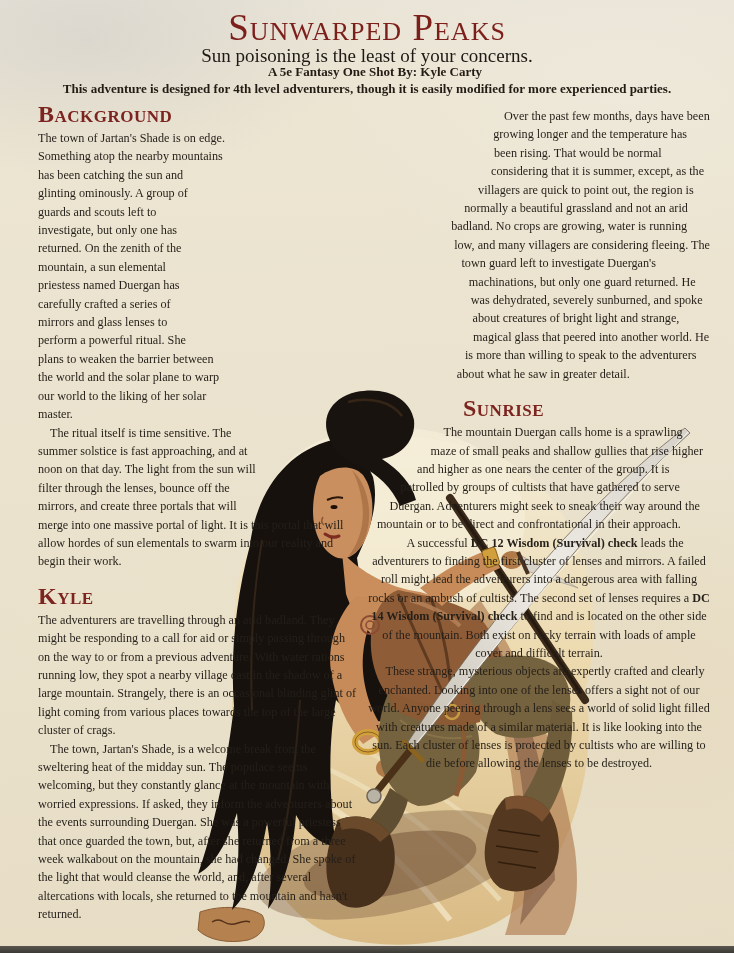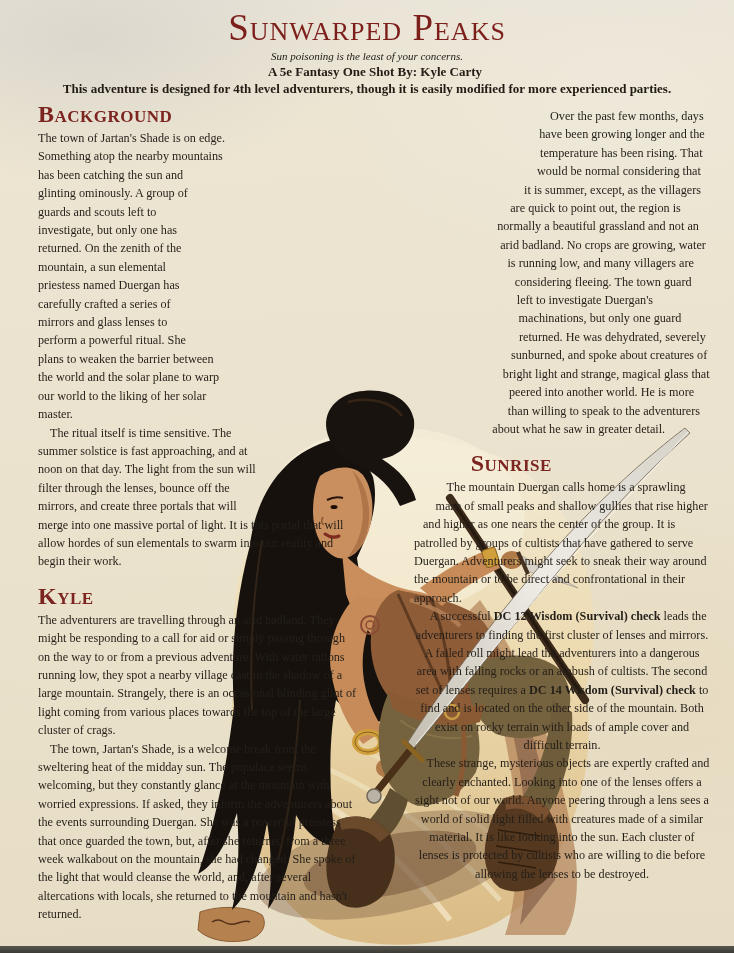--- a/index.html
+++ b/index.html
@@ -14,29 +14,29 @@
     font-family:"Liberation Serif", serif;
     color:#241f19;
   }
   .art{position:absolute;left:0;top:0;pointer-events:none;}
   .content{position:relative;z-index:2;}
   header{text-align:center;padding-top:8px;}
   .title{
     font-variant:small-caps;font-weight:normal;font-size:37px;line-height:40px;
     color:#7c1f1b;letter-spacing:1px;margin:0;
   }
-  .subtitle{font-style:italic;font-size:11px;line-height:16px;color:#1d1a15;}
+  .subtitle{font-size:19px;line-height:16px;color:#1d1a15;}
   .byline{font-weight:bold;font-size:13px;line-height:16px;color:#221c14;padding-left:16px;}
   .design-note{font-weight:bold;font-size:13px;line-height:17px;color:#221c14;}
   .cols{
-    display:flex;gap:22px;margin:4px 24px 0 38px;
+    display:flex;gap:8px;margin:4px 24px 0 38px;
     font-size:12.2px;line-height:18.4px;text-align:left;
   }
   .col-left{width:322px;flex:none;}
-  .col-right{flex:1;padding-top:6px;margin-left:32px;}
+  .col-right{flex:1;padding-top:6px;}
   h2{
     font-variant:small-caps;font-weight:bold;font-size:24px;line-height:26px;
     color:#7c241f;margin:12px 0 2px 0;letter-spacing:.5px;
   }
   h2.first{margin-top:0;}
   p{margin:0;}
   .ind{text-indent:12px;}
   .ctr{text-align:center;}
   b{font-weight:bold;}
   

